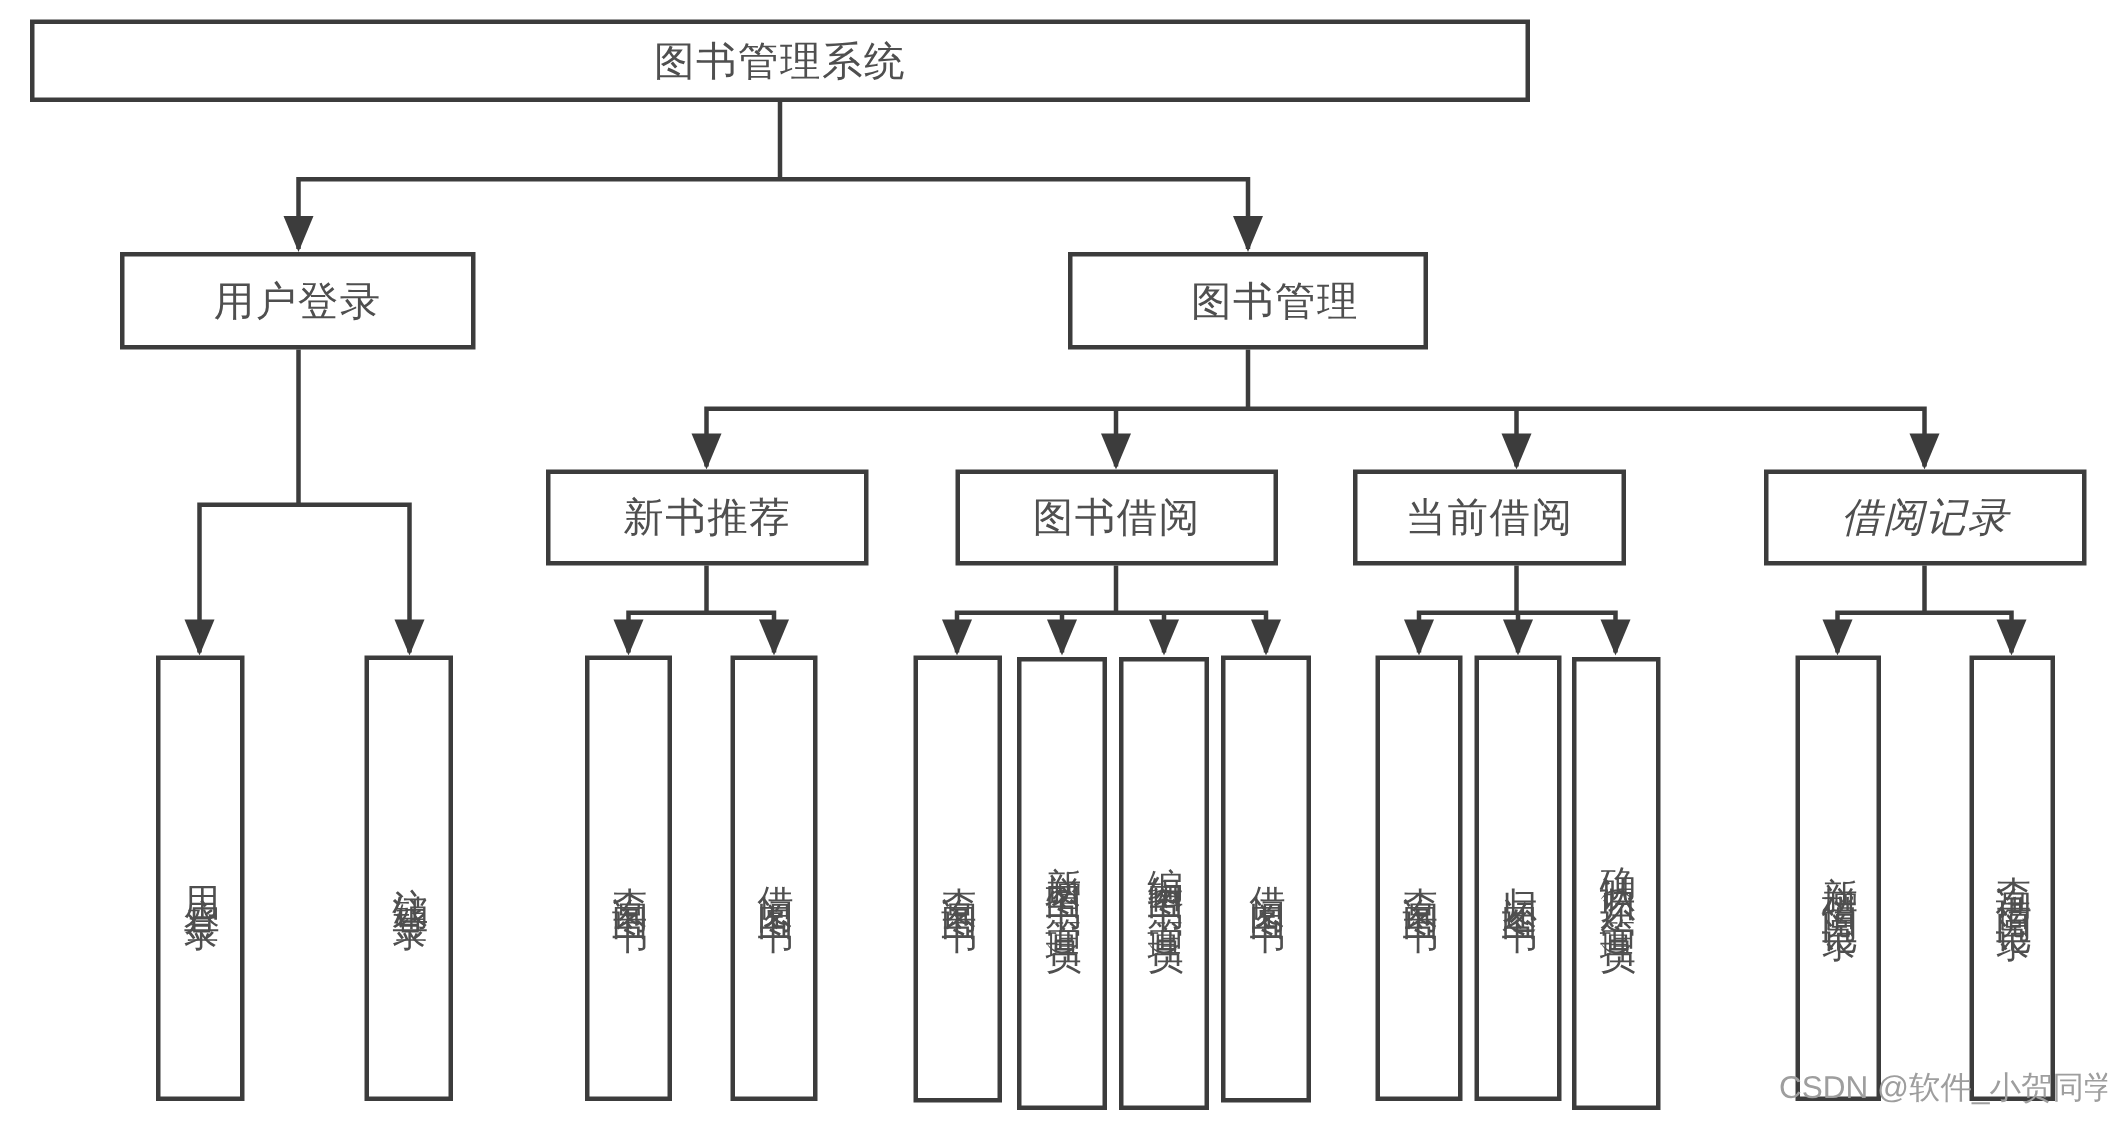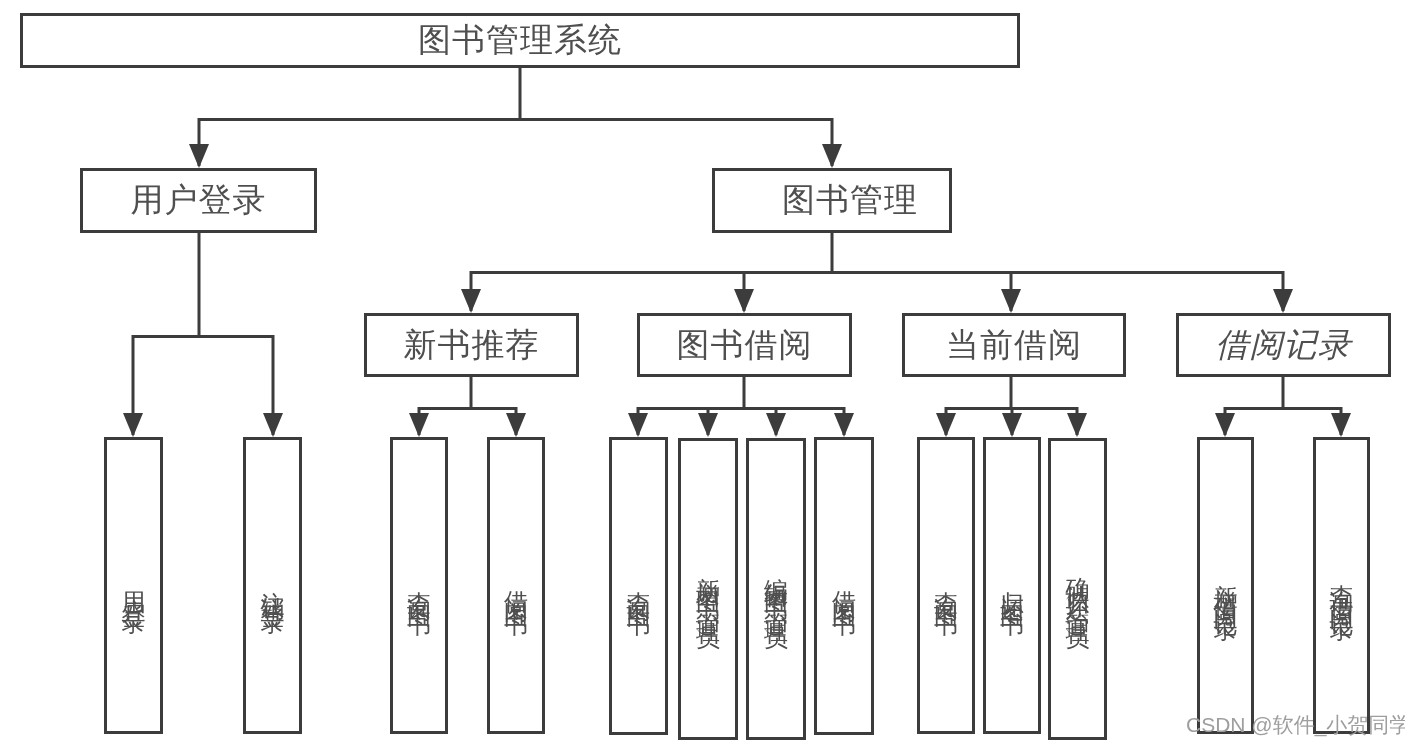--- a/index.html
+++ b/index.html
@@ -17,21 +17,21 @@
   }
   .connectors{position:absolute;left:0;top:0;width:1405px;height:747px;}
   .connectors path{fill:none;stroke:var(--line);stroke-width:3;}
   .connectors polygon{fill:var(--line);}
   .node{
     position:absolute;box-sizing:border-box;
     border:3px solid var(--line);background:#fff;
     display:flex;align-items:center;justify-content:center;
   }
   .node.h span{
-    font-size:33px;color:var(--text);letter-spacing:1px;white-space:nowrap;
+    font-size:27px;color:var(--text);letter-spacing:1px;white-space:nowrap;
   }
   .node.v span{
     writing-mode:vertical-lr;text-orientation:mixed;
     font-size:24px;letter-spacing:7px;line-height:1;color:var(--text);
   }
   .watermark{
     position:absolute;left:1186px;top:711px;
     font-size:21px;color:var(--wm);white-space:nowrap;z-index:5;
   }
 </style>
@@ -88,21 +88,21 @@
   <div class="node h" style="left:712px;top:168px;width:240px;height:65px;padding-left:36px;">
     <span>图书管理</span>
   </div>
 
   <div class="node h" style="left:637px;top:313px;width:215px;height:64px;">
     <span>图书借阅</span>
   </div>
   <div class="node h" style="left:364px;top:313px;width:215px;height:64px;">
     <span>新书推荐</span>
   </div>
-  <div class="node h" style="left:902px;top:313px;width:224px;height:64px;text-align:right;">
+  <div class="node h" style="left:902px;top:313px;width:182px;height:64px;text-align:right;">
     <span>当前借阅</span>
   </div>
   <div class="node h" style="left:1176px;top:313px;width:215px;height:64px;font-style:italic;">
     <span>借阅记录</span>
   </div>
 
   <div class="node v" style="left:104px;top:437px;width:59px;height:297px;">
     <span>用户登录</span>
   </div>
   <div class="node v" style="left:243px;top:437px;width:59px;height:297px;">

